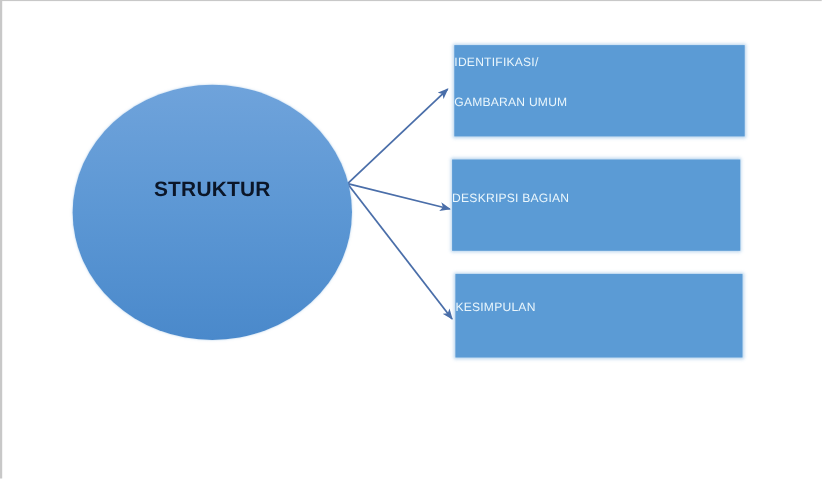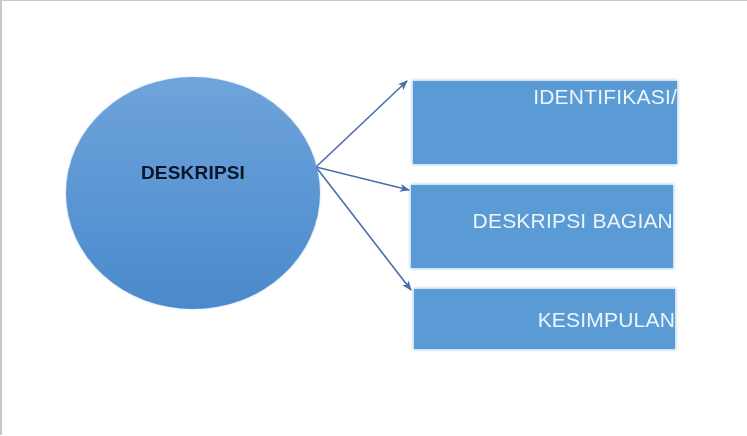--- a/index.html
+++ b/index.html
@@ -50,62 +50,62 @@
     .circle-inner {
       margin-top: -40px;
       text-align: center;
     }
     .box {
       position: absolute;
       background: #5b9bd5;
       box-shadow: 0 0 3px 1px rgba(91,155,213,0.45);
       display: flex;
       flex-direction: column;
-      align-items: flex-end;
+      align-items: flex-start;
       color: #eaf6fc;
-      font-size: 21px;
+      font-size: 11px;
       letter-spacing: 0.2px;
-      margin-top: 40px;
     }
     .box .line {
       white-space: nowrap;
       line-height: 36px;
     }
     .box-1 { left: 413px; top: 41px; width: 264px; height: 83px; padding-top: 0; }
     .box-1 .lines { margin-top: -2px; }
     .box-2 { left: 411px; top: 145px; width: 262px; height: 83px; }
     .box-2 .lines { margin-top: 18px; }
-    .box-3 { left: 414px; top: 249px; width: 261px; height: 60px; }
+    .box-3 { left: 414px; top: 249px; width: 261px; height: 76px; }
     .box-3 .lines { margin-top: 13px; }
   </style>
 </head>
 <body>
 
 <div class="frame"></div>
 
 <svg class="connectors" viewBox="0 0 747 436" xmlns="http://www.w3.org/2000/svg">
   <defs>
     <marker id="arrowhead" markerWidth="10" markerHeight="8" refX="9" refY="4" orient="auto" markerUnits="userSpaceOnUse">
       <path d="M0,0 L10,4 L0,8 L2.5,4 Z" fill="#4a6ea9"></path>
     </marker>
   </defs>
   <line x1="316" y1="167" x2="407" y2="81" stroke="#4a6ea9" stroke-width="1.6" marker-end="url(#arrowhead)"></line>
   <line x1="316" y1="167" x2="409" y2="190" stroke="#4a6ea9" stroke-width="1.6" marker-end="url(#arrowhead)"></line>
   <line x1="316" y1="167" x2="411" y2="290" stroke="#4a6ea9" stroke-width="1.6" marker-end="url(#arrowhead)"></line>
 </svg>
 
 <div class="circle">
   <div class="circle-inner">
-    <div class="circle-line">DESKRIPSI</div>
+    <div class="circle-line">STRUKTUR</div>
   </div>
 </div>
 
 <div class="box box-1">
   <div class="lines">
     <div class="line">IDENTIFIKASI/</div>
+    <div class="line">GAMBARAN UMUM</div>
   </div>
 </div>
 
 <div class="box box-2">
   <div class="lines">
     <div class="line">DESKRIPSI BAGIAN</div>
   </div>
 </div>
 
 <div class="box box-3">

